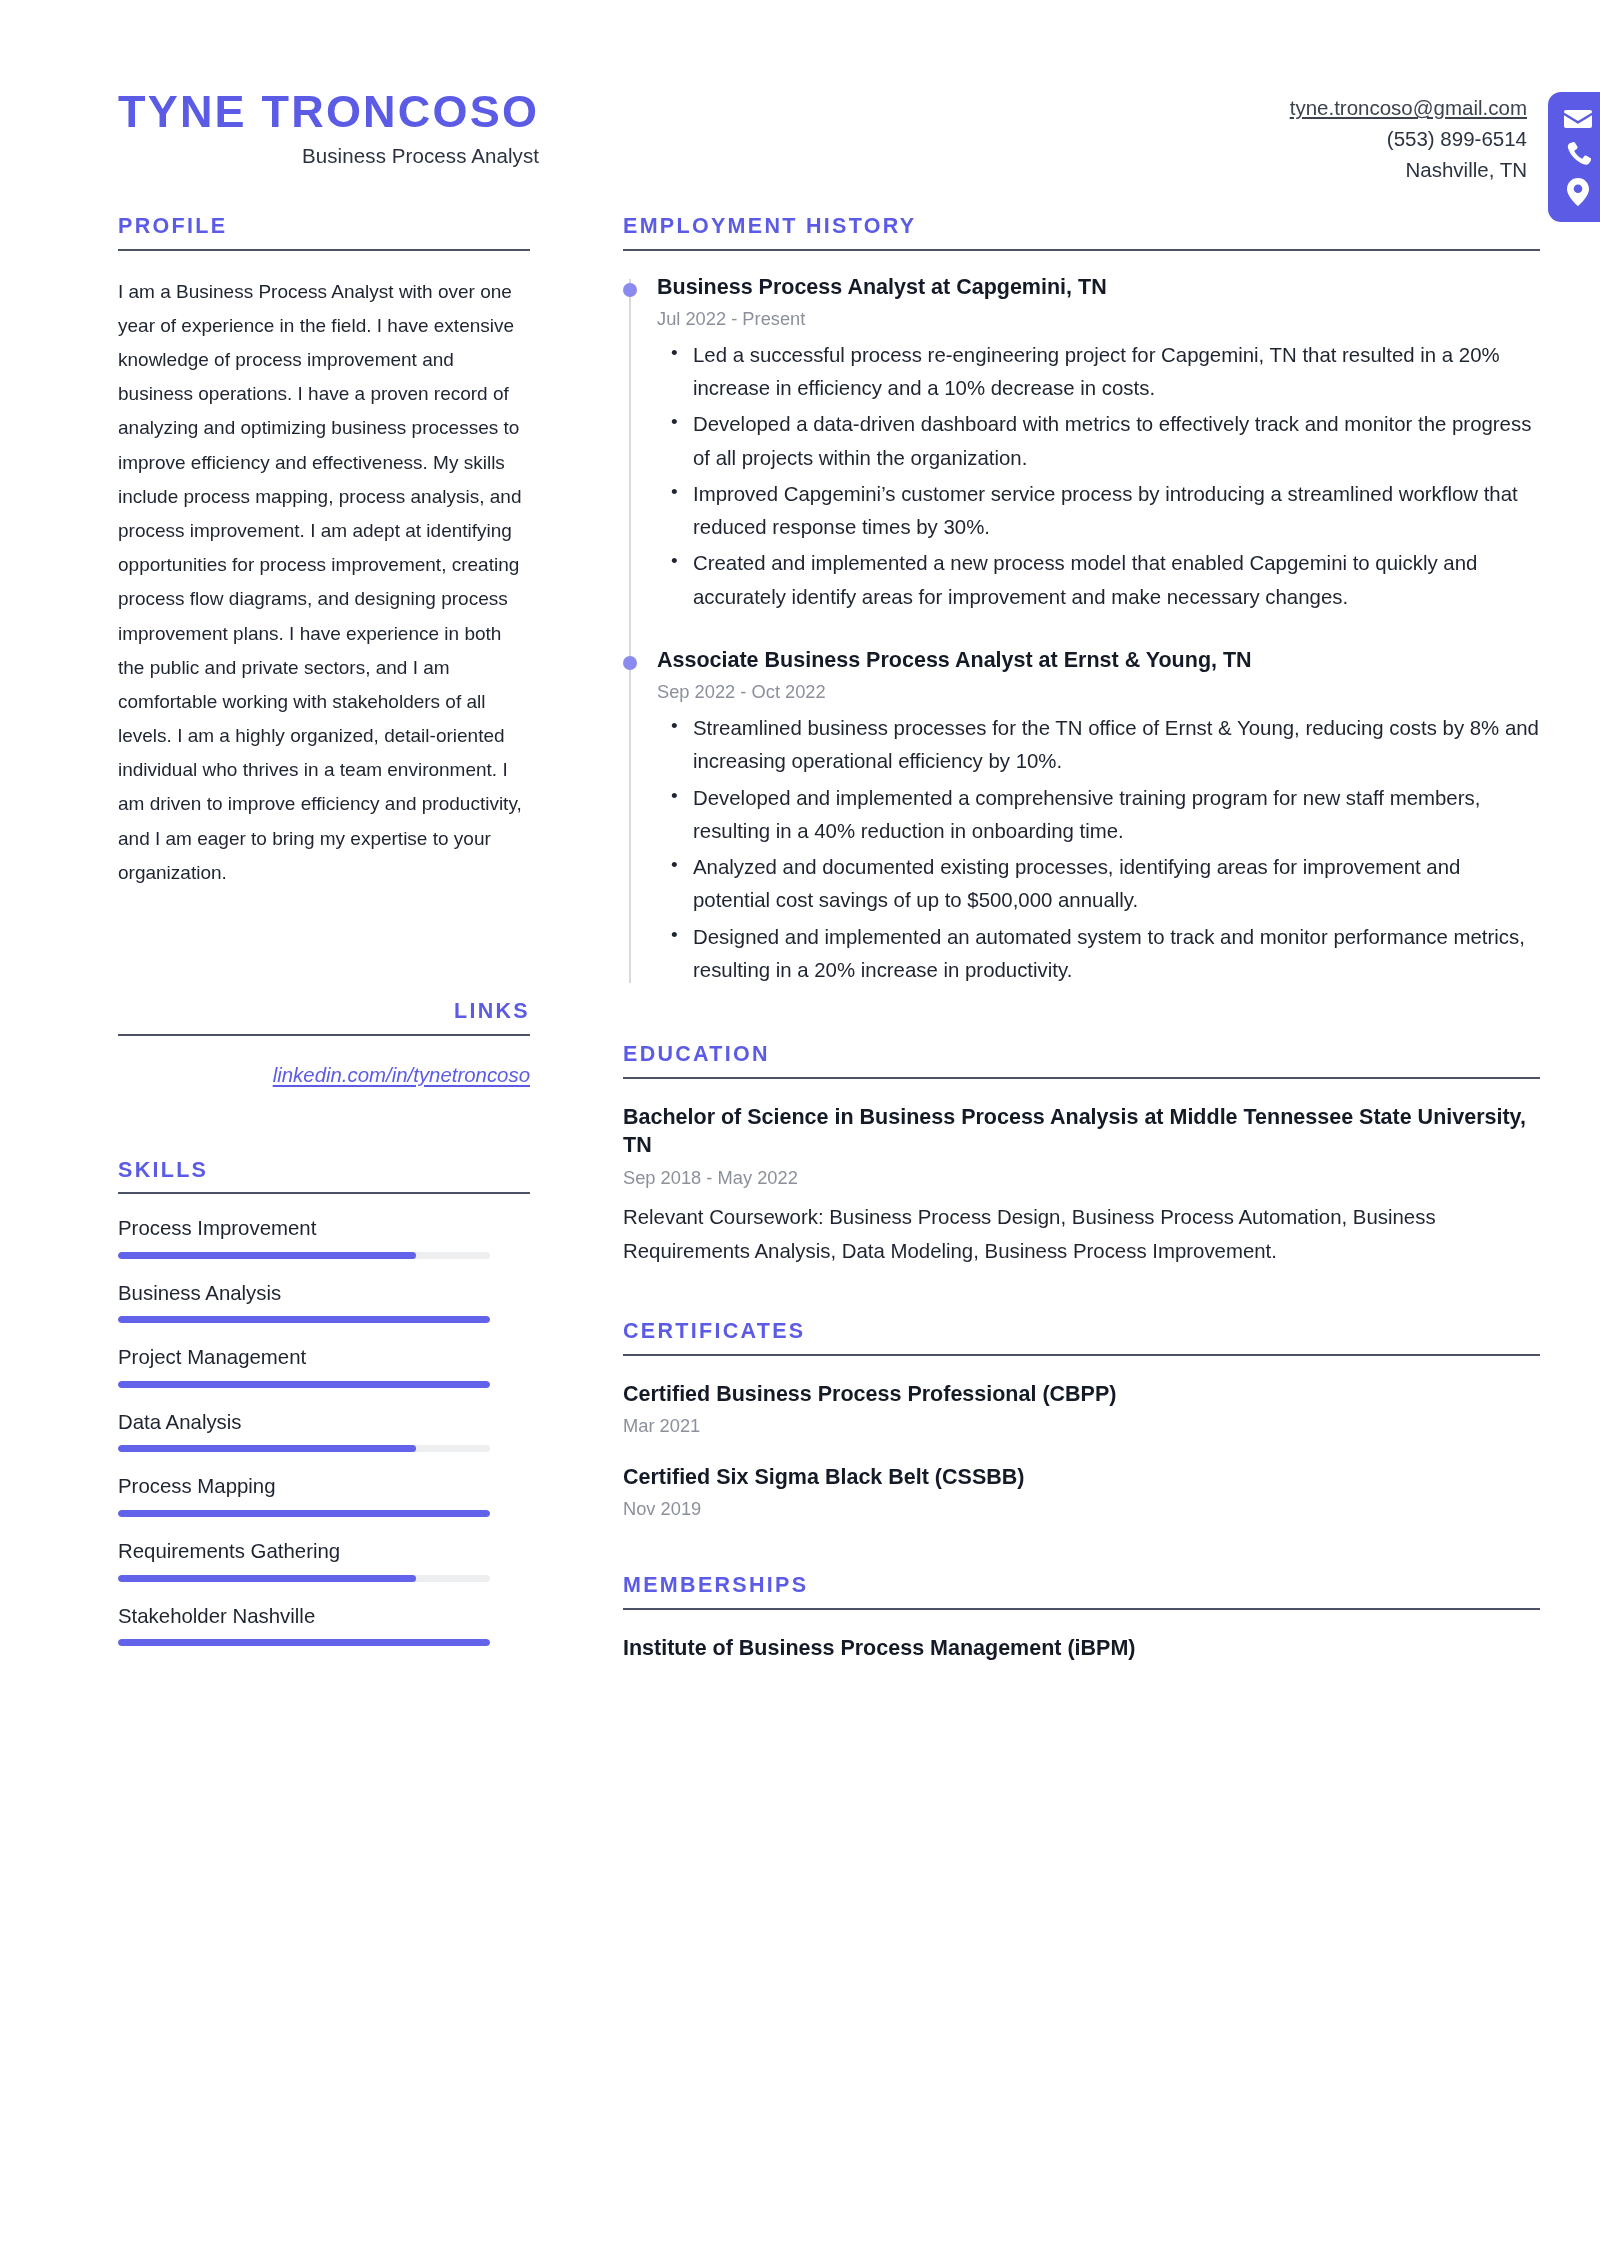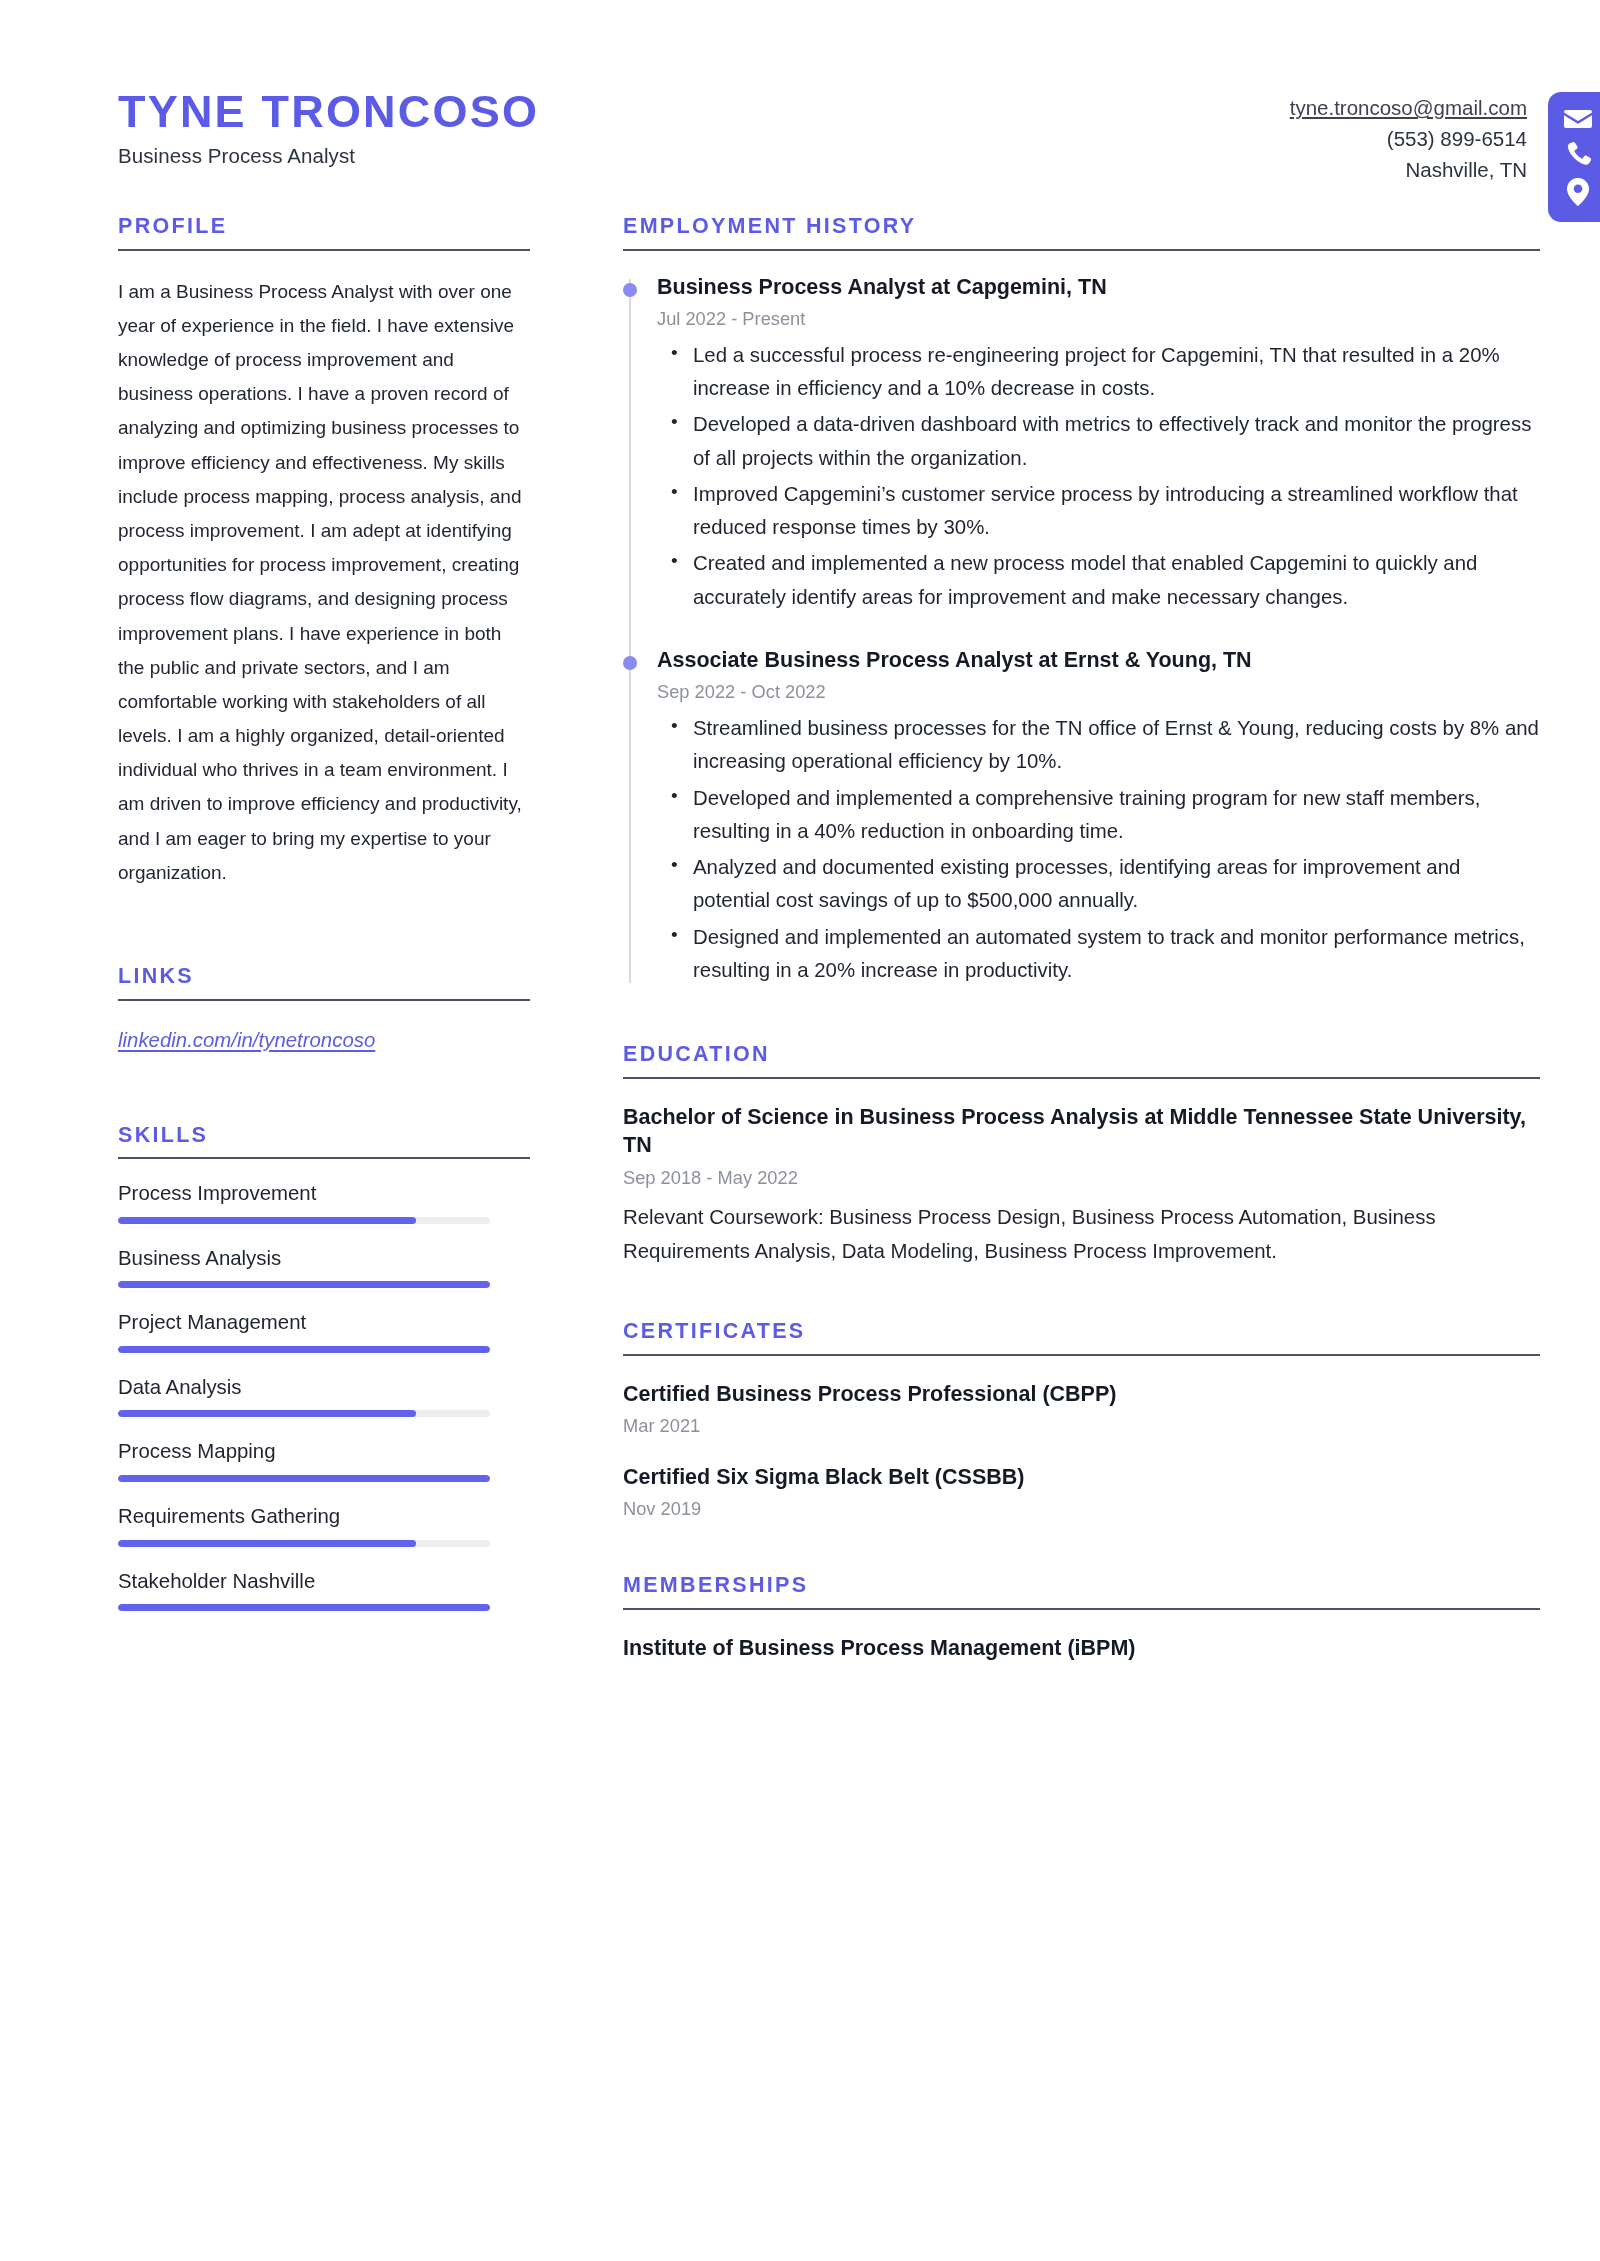--- a/index.html
+++ b/index.html
@@ -31,21 +31,21 @@
   }
 
   .header-inner {
     display: flex;
     align-items: flex-start;
     justify-content: space-between;
     padding-left: 118px;
     padding-right: 0;
   }
 
-  .identity { padding-top: 20px; }
+  .identity { padding-top: 20px; text-align: right; }
 
   .full-name {
     font-size: 45px;
     font-weight: 700;
     letter-spacing: 2.2px;
     color: #5b5be6;
     line-height: 1.05;
     text-transform: uppercase;
   }
 
@@ -126,21 +126,21 @@
   
   .profile-block { margin-top: 24px; }
 
   .profile-text {
     font-size: 19px;
     line-height: 1.80;
     color: #1e2430;
     text-align: left;
   }
 
-  .links-block { margin-top: 75px; }
+  .links-block { margin-top: 110px; text-align: right; }
 
   .link-item {
     display: block;
     margin-top: 28px;
     font-size: 20.4px;
     color: #5b5be6;
     text-decoration: underline;
     text-underline-offset: 3px;
     word-break: break-all;
     font-style: italic;

